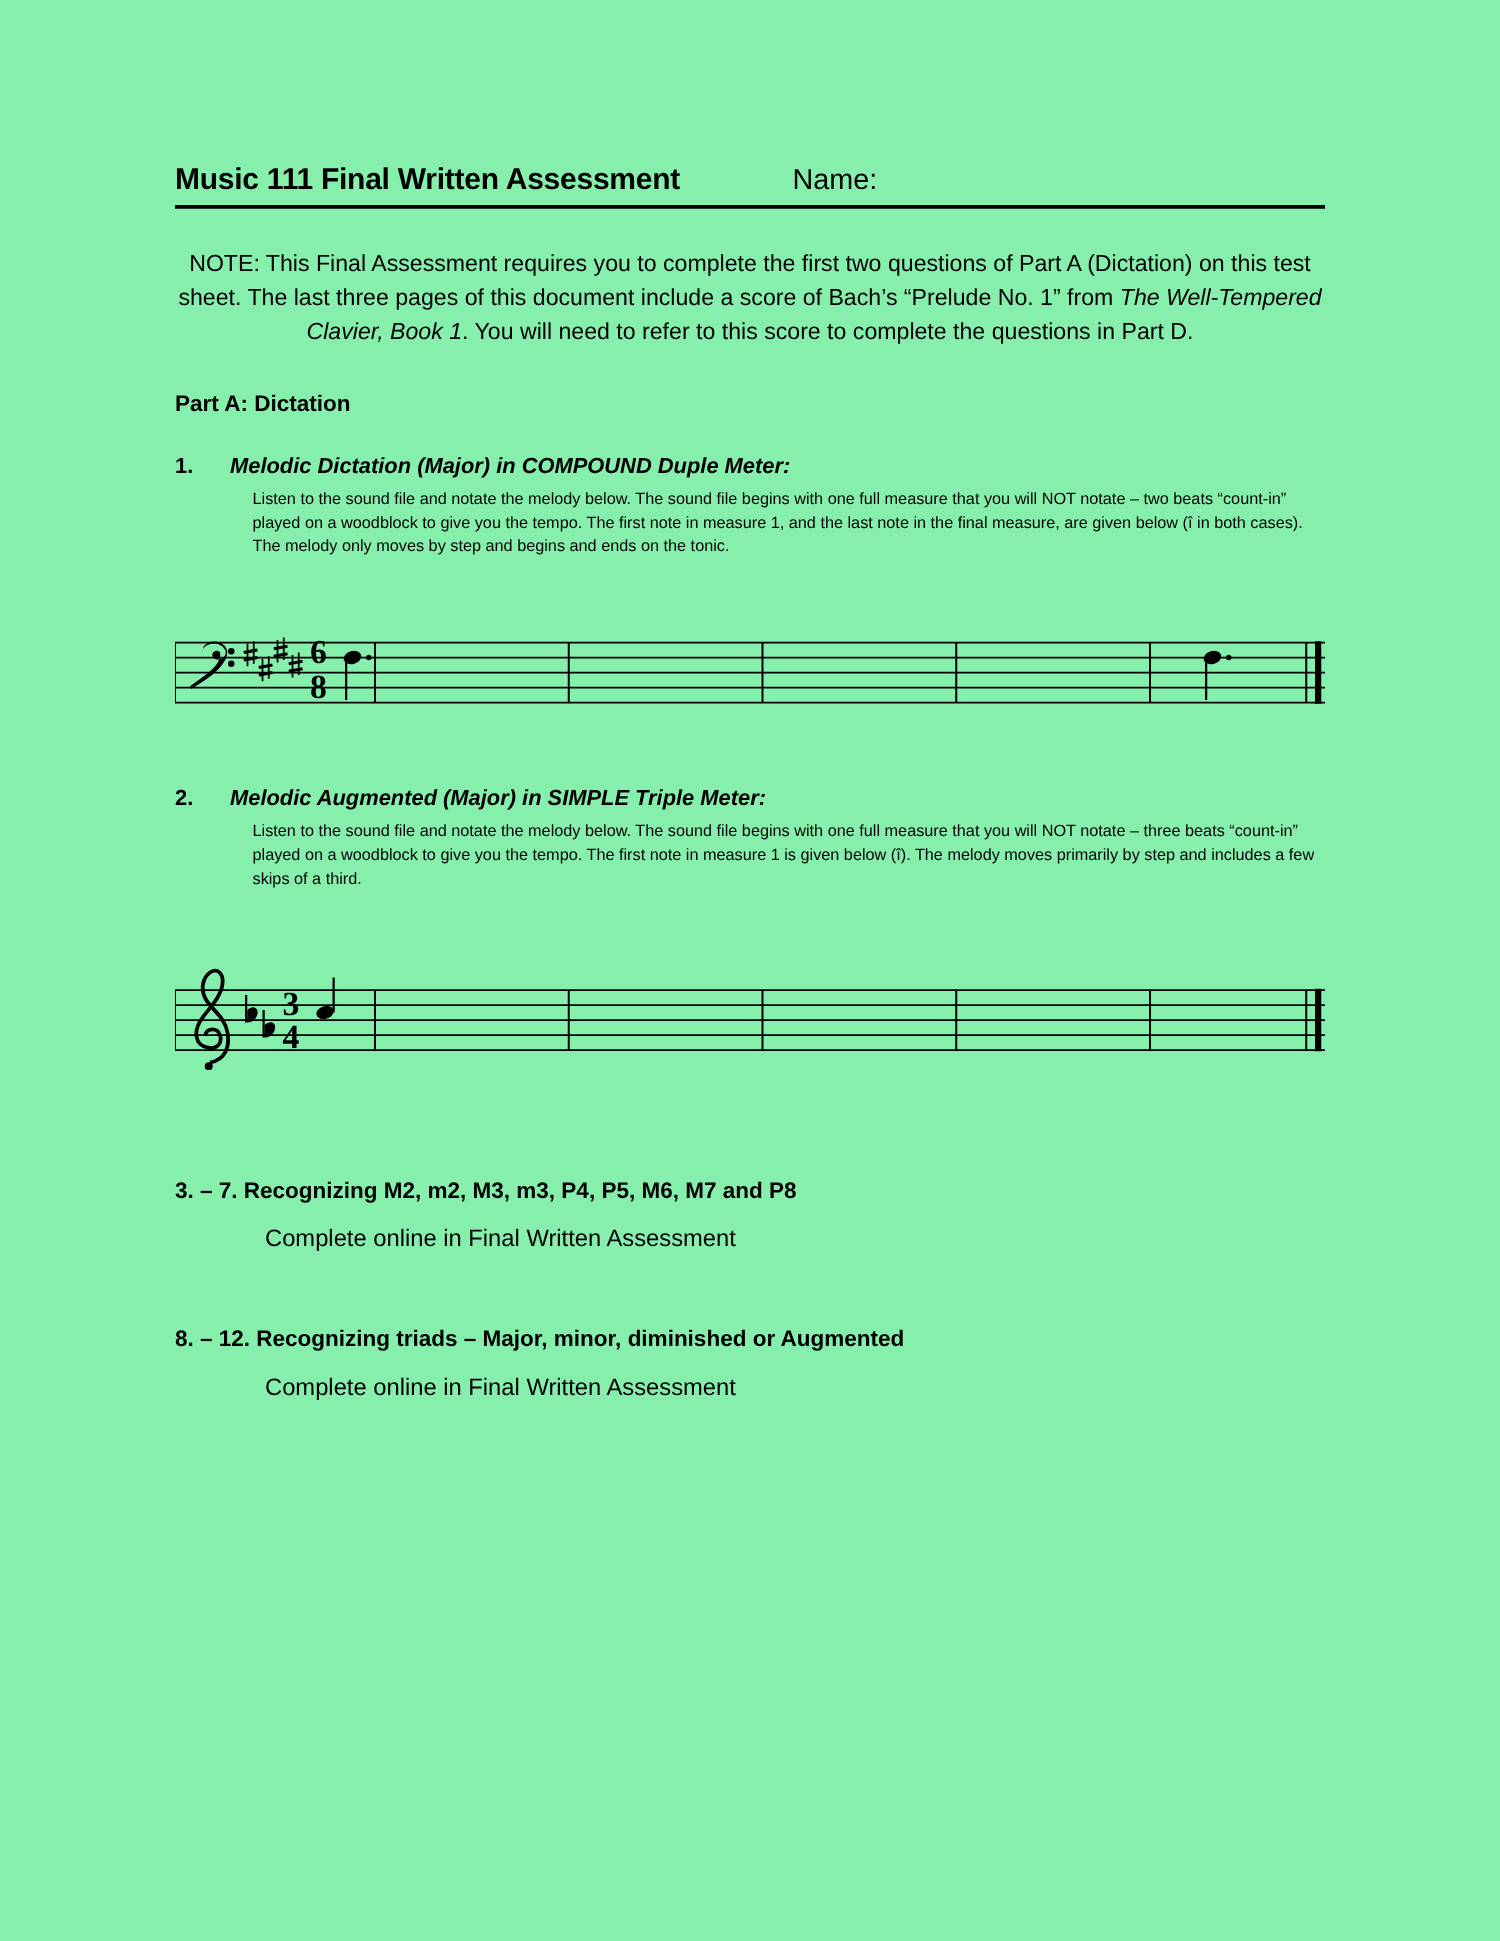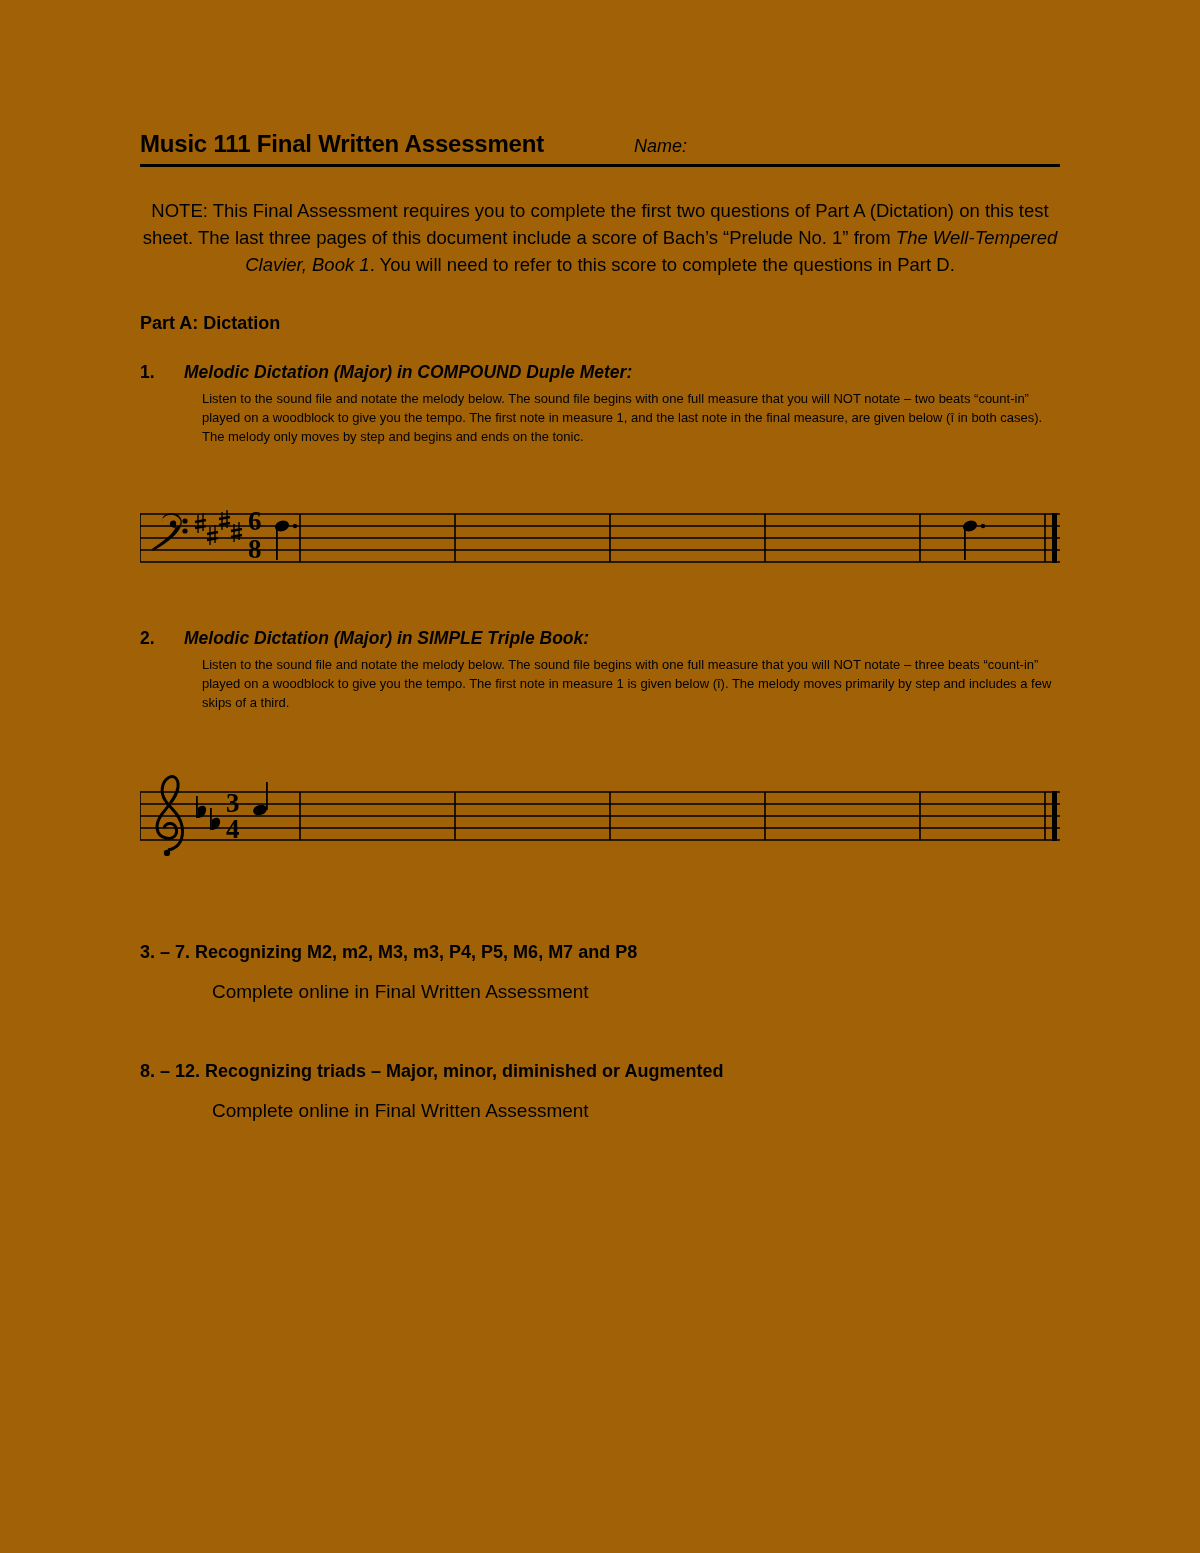--- a/index.html
+++ b/index.html
@@ -13,21 +13,21 @@
     font-family: "Liberation Sans", sans-serif;
     color: #000000;
     position: relative;
     overflow: hidden;
   }
   .page {
     position: absolute;
     left: 0; top: 0;
     width: 1200px;
     height: 1553px;
-    background: #a16207;
+    background: #86efac;
   }
   .content {
     position: absolute;
     left: 140px;
     top: 130px;
     width: 920px;
   }
 
   
   .doc-header {
@@ -36,24 +36,23 @@
     border-bottom: 3px solid #000;
     padding-bottom: 6px;
   }
   .doc-title {
     font-size: 24px;
     font-weight: bold;
     letter-spacing: -0.2px;
     white-space: nowrap;
   }
   .name-field {
-    font-size: 18px;
+    font-size: 23px;
     margin-left: 90px;
     white-space: nowrap;
-    font-style: italic;
   }
 
   
   .note-para {
     font-size: 18.5px;
     line-height: 1.47;
     margin-top: 30px;
     text-align: center;
   }
   .note-para .ital { font-style: italic; }
@@ -212,21 +211,21 @@
             <rect x="824" y="18" width="1.8" height="34"></rect>
             <circle cx="843" cy="18" r="2.2"></circle>
           </g>
         </svg>
       </div>
     </div>
 
     <div class="q-block" style="margin-top:30px;">
       <div class="q-head">
         <div class="q-num">2.</div>
-        <div class="q-title">Melodic Dictation (Major) in SIMPLE Triple Book:</div>
+        <div class="q-title">Melodic Augmented (Major) in SIMPLE Triple Meter:</div>
       </div>
       <div class="q-body">Listen to the sound file and notate the melody below. The sound file begins with one full measure that you will NOT notate – three beats “count-in” played on a woodblock to give you the tempo. The first note in measure 1 is given below (î). The melody moves primarily by step and includes a few skips of a third.</div>
     </div>
 
     <div class="stave-wrap" style="margin-top:50px;">
       <div class="stave" style="top:8px; height:80px;">
         <svg width="920" height="86" viewBox="0 0 920 86" xmlns="http://www.w3.org/2000/svg">
           <g stroke="#000" stroke-width="1.4">
             <line x1="0" y1="22" x2="920" y2="22"></line>
             <line x1="0" y1="34" x2="920" y2="34"></line>

